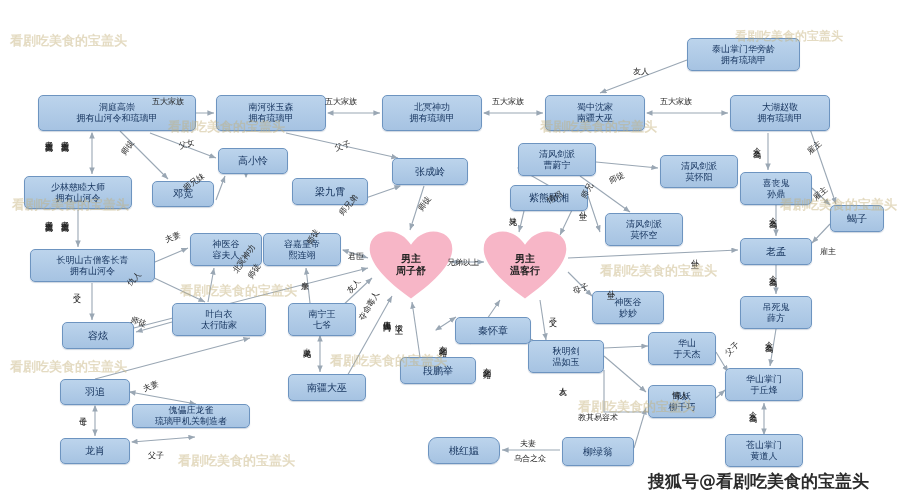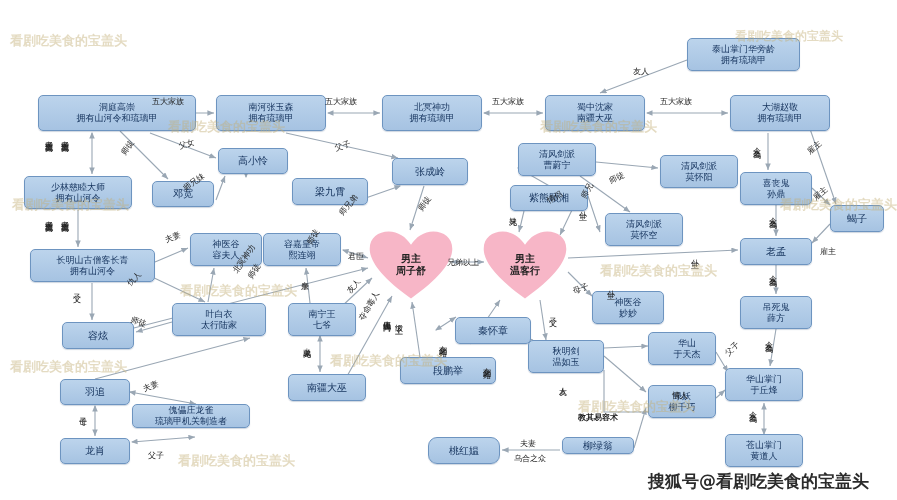--- a/index.html
+++ b/index.html
@@ -187,21 +187,21 @@
         <span>容嘉皇帝
 熙连翊</span>
       </div>
       <div class="node" style="left: 288px; top: 303px; width: 68px; height: 33px; font-size: 9px;">
         <span>南宁王
 七爷</span>
       </div>
       <div class="node" style="left: 288px; top: 374px; width: 78px; height: 27px; font-size: 10px;">
         <span>南疆大巫</span>
       </div>
-      <div class="node" style="left: 400px; top: 357px; width: 96px; height: 27px; font-size: 10px;">
+      <div class="node" style="left: 400px; top: 357px; width: 76px; height: 27px; font-size: 10px;">
         <span>段鹏举</span>
       </div>
       <div class="node" style="left: 455px; top: 317px; width: 76px; height: 27px; font-size: 10px;">
         <span>秦怀章</span>
       </div>
       <div class="node" style="left: 518px; top: 143px; width: 78px; height: 33px; font-size: 9px;">
         <span>清风剑派
 曹蔚宁</span>
       </div>
       <div class="node" style="left: 660px; top: 155px; width: 78px; height: 33px; font-size: 9px;">
@@ -242,21 +242,21 @@
 妙妙</span>
       </div>
       <div class="node" style="left: 648px; top: 332px; width: 68px; height: 33px; font-size: 9px; padding-left: 12px;">
         <span>华山
 于天杰</span>
       </div>
       <div class="node" style="left: 648px; top: 385px; width: 68px; height: 33px; font-size: 9px;">
         <span>绿妖
 柳千巧</span>
       </div>
-      <div class="node" style="left: 562px; top: 437px; width: 72px; height: 17px; font-size: 10px;">
+      <div class="node" style="left: 562px; top: 437px; width: 72px; height: 29px; font-size: 10px;">
         <span>柳绿翁</span>
       </div>
       <div class="node" style="left: 428px; top: 437px; width: 72px; height: 27px; font-size: 10px; border-radius: 9px;">
         <span>桃红媪</span>
       </div>
       <div class="node" style="left: 528px; top: 340px; width: 76px; height: 33px; font-size: 9px;">
         <span>秋明剑
 温如玉</span>
       </div>
       <div class="heart" style="left: 368px; top: 230px; width: 86px; height: 70px; font-size: 10px;">
@@ -322,21 +322,21 @@
       <div class="elabel" style="left: 820px; top: 248px;">雇主</div>
       <div class="elabel vert" style="left: 768px; top: 272px;">乌合之众</div>
       <div class="elabel vert" style="left: 764px; top: 338px;">乌合之众</div>
       <div class="elabel vert" style="left: 748px; top: 408px;">乌合之众</div>
       <div class="elabel" style="left: 724px; top: 352px; transform: rotate(-45deg); transform-origin: left top;">父子</div>
       <div class="elabel" style="left: 672px; top: 392px;">情人</div>
       <div class="elabel vert" style="left: 690px; top: 254px;">主仆</div>
       <div class="elabel vert" style="left: 606px; top: 285px;">主仆</div>
       <div class="elabel" style="left: 572px; top: 288px; transform: rotate(-20deg); transform-origin: left top;">母子</div>
       <div class="elabel vert" style="left: 548px; top: 312px;">父子</div>
-      <div class="elabel" style="left: 578px; top: 414px; font-weight: bold;">教其易容术</div>
+      <div class="elabel" style="left: 578px; top: 414px;">教其易容术</div>
       <div class="elabel vert" style="left: 558px; top: 382px;">友人</div>
       <div class="elabel" style="left: 520px; top: 440px;">夫妻</div>
       <div class="elabel" style="left: 514px; top: 455px;">乌合之众</div>
     </div>
   <div id="wm-layer">
       <div class="wm" style="left: 10px; top: 32px; font-size: 13px;">看剧吃美食的宝盖头</div>
       <div class="wm" style="left: 735px; top: 28px; font-size: 12px;">看剧吃美食的宝盖头</div>
       <div class="wm" style="left: 168px; top: 118px; font-size: 13px;">看剧吃美食的宝盖头</div>
       <div class="wm" style="left: 540px; top: 118px; font-size: 13px;">看剧吃美食的宝盖头</div>
       <div class="wm" style="left: 12px; top: 196px; font-size: 13px;">看剧吃美食的宝盖头</div>

